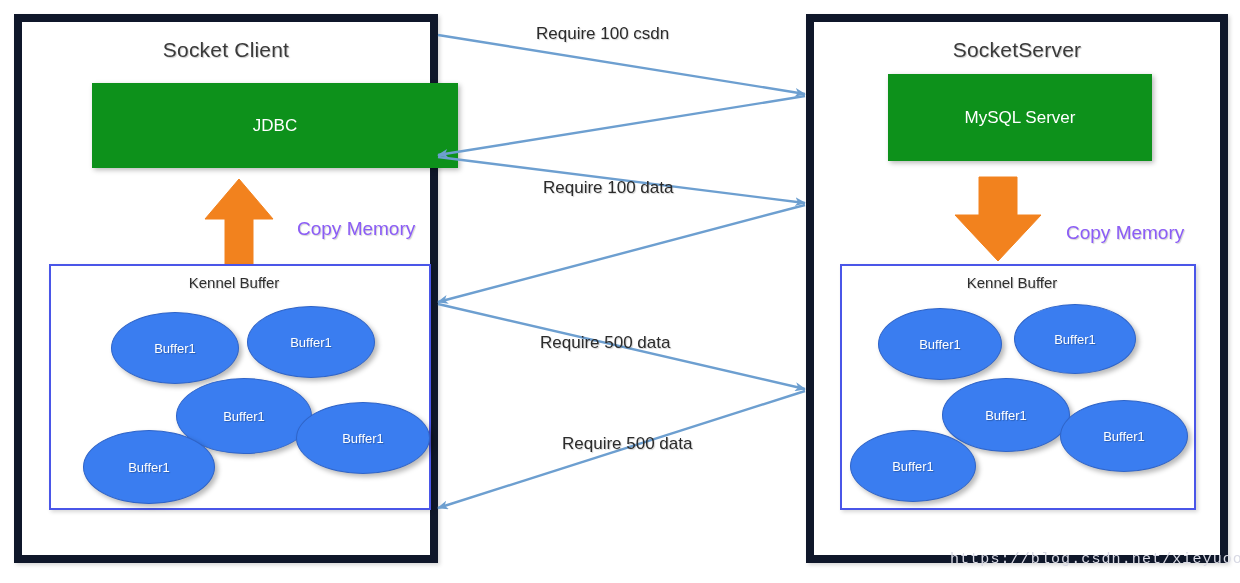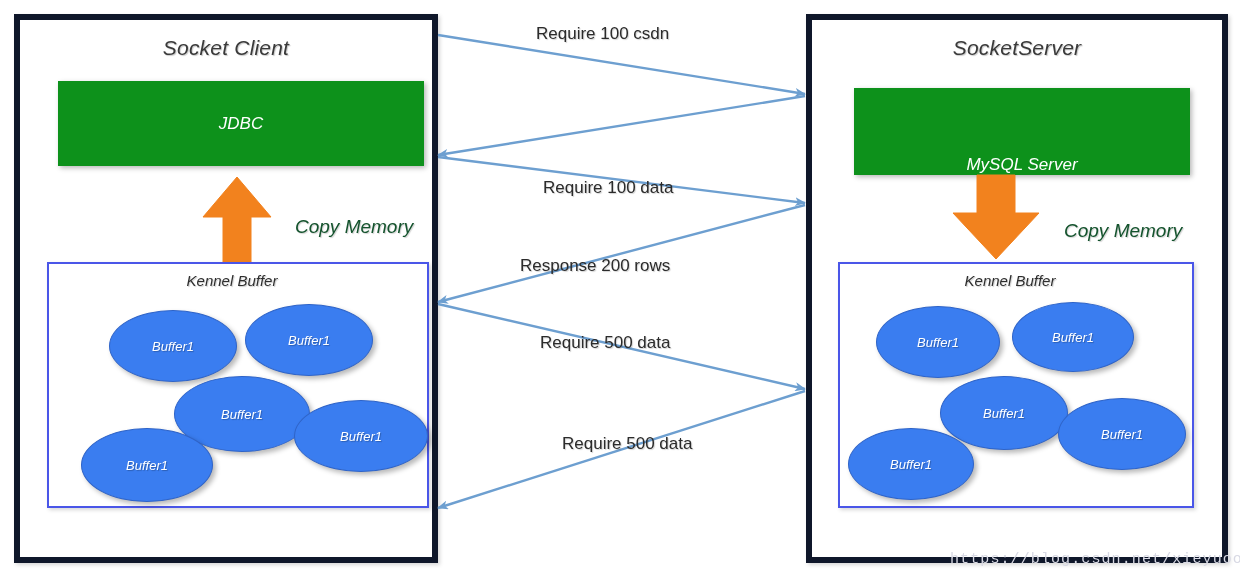--- a/index.html
+++ b/index.html
@@ -13,23 +13,22 @@
     width: 1240px;
     height: 583px;
     background: #ffffff;
     overflow: hidden;
   }
 
   
   .panel {
     position: absolute;
     background: #ffffff;
-    border: 6px solid #0f172a;
+    border: 8px solid #0f172a;
     box-shadow: 2px 2px 4px rgba(0,0,0,0.16);
-    font-style: italic;
   }
   #panel-client { left: 14px;  top: 14px; width: 424px; height: 549px; }
   #panel-server { left: 806px; top: 14px; width: 422px; height: 549px; }
 
   .panel-title {
     position: absolute;
     left: 0; right: 0;
     top: 16px;
     text-align: center;
     font-size: 21px;
@@ -41,33 +40,34 @@
   
   .green-block {
     position: absolute;
     background: #0d911b;
     box-shadow: 2px 2px 5px rgba(0,0,0,0.28);
     display: flex;
     align-items: center;
     justify-content: center;
     color: #ffffff;
     font-size: 17px;
+    margin-left: 32px;
   }
   #green-client { left: 38px; top: 61px; width: 366px; height: 85px; }
-  #green-server { left: 42px; top: 68px; width: 336px; height: 87px; align-items: flex-end; }
+  #green-server { left: 42px; top: 52px; width: 264px; height: 87px; }
 
   
   .orange-arrow { position: absolute; }
   #orange-up   { left: 181px; top: 155px; width: 72px; height: 90px; }
   #orange-down { left: 139px; top: 153px; width: 90px; height: 88px; }
 
   .copy-label {
     position: absolute;
     font-size: 19px;
-    color: #14532d;
+    color: #8b5cf6;
     white-space: nowrap;
     text-shadow: 1px 1px 1px rgba(0,0,0,0.18);
   }
   #copy-client { left: 275px; top: 196px; }
   #copy-server { left: 252px; top: 200px; }
 
   
   .kennel-box {
     position: absolute;
     background: #ffffff;
@@ -188,19 +188,18 @@
       <line x1="805" y1="96" x2="438" y2="155"></line>
       <line x1="438" y1="157" x2="805" y2="203"></line>
       <line x1="805" y1="205" x2="438" y2="302"></line>
       <line x1="438" y1="304" x2="805" y2="389"></line>
       <line x1="805" y1="391" x2="438" y2="508"></line>
     </g>
   </svg>
 
   <div class="flow-label" style="left: 536px; top: 24px;">Require 100 csdn</div>
   <div class="flow-label" style="left: 543px; top: 178px;">Require 100 data</div>
-  <div class="flow-label" style="left: 520px; top: 256px;">Response 200 rows</div>
   <div class="flow-label" style="left: 540px; top: 333px;">Require 500 data</div>
   <div class="flow-label" style="left: 562px; top: 434px;">Require 500 data</div>
 
   <div id="watermark">https://blog.csdn.net/xieyuooo</div>
 
 </div>
 
 </body></html>

